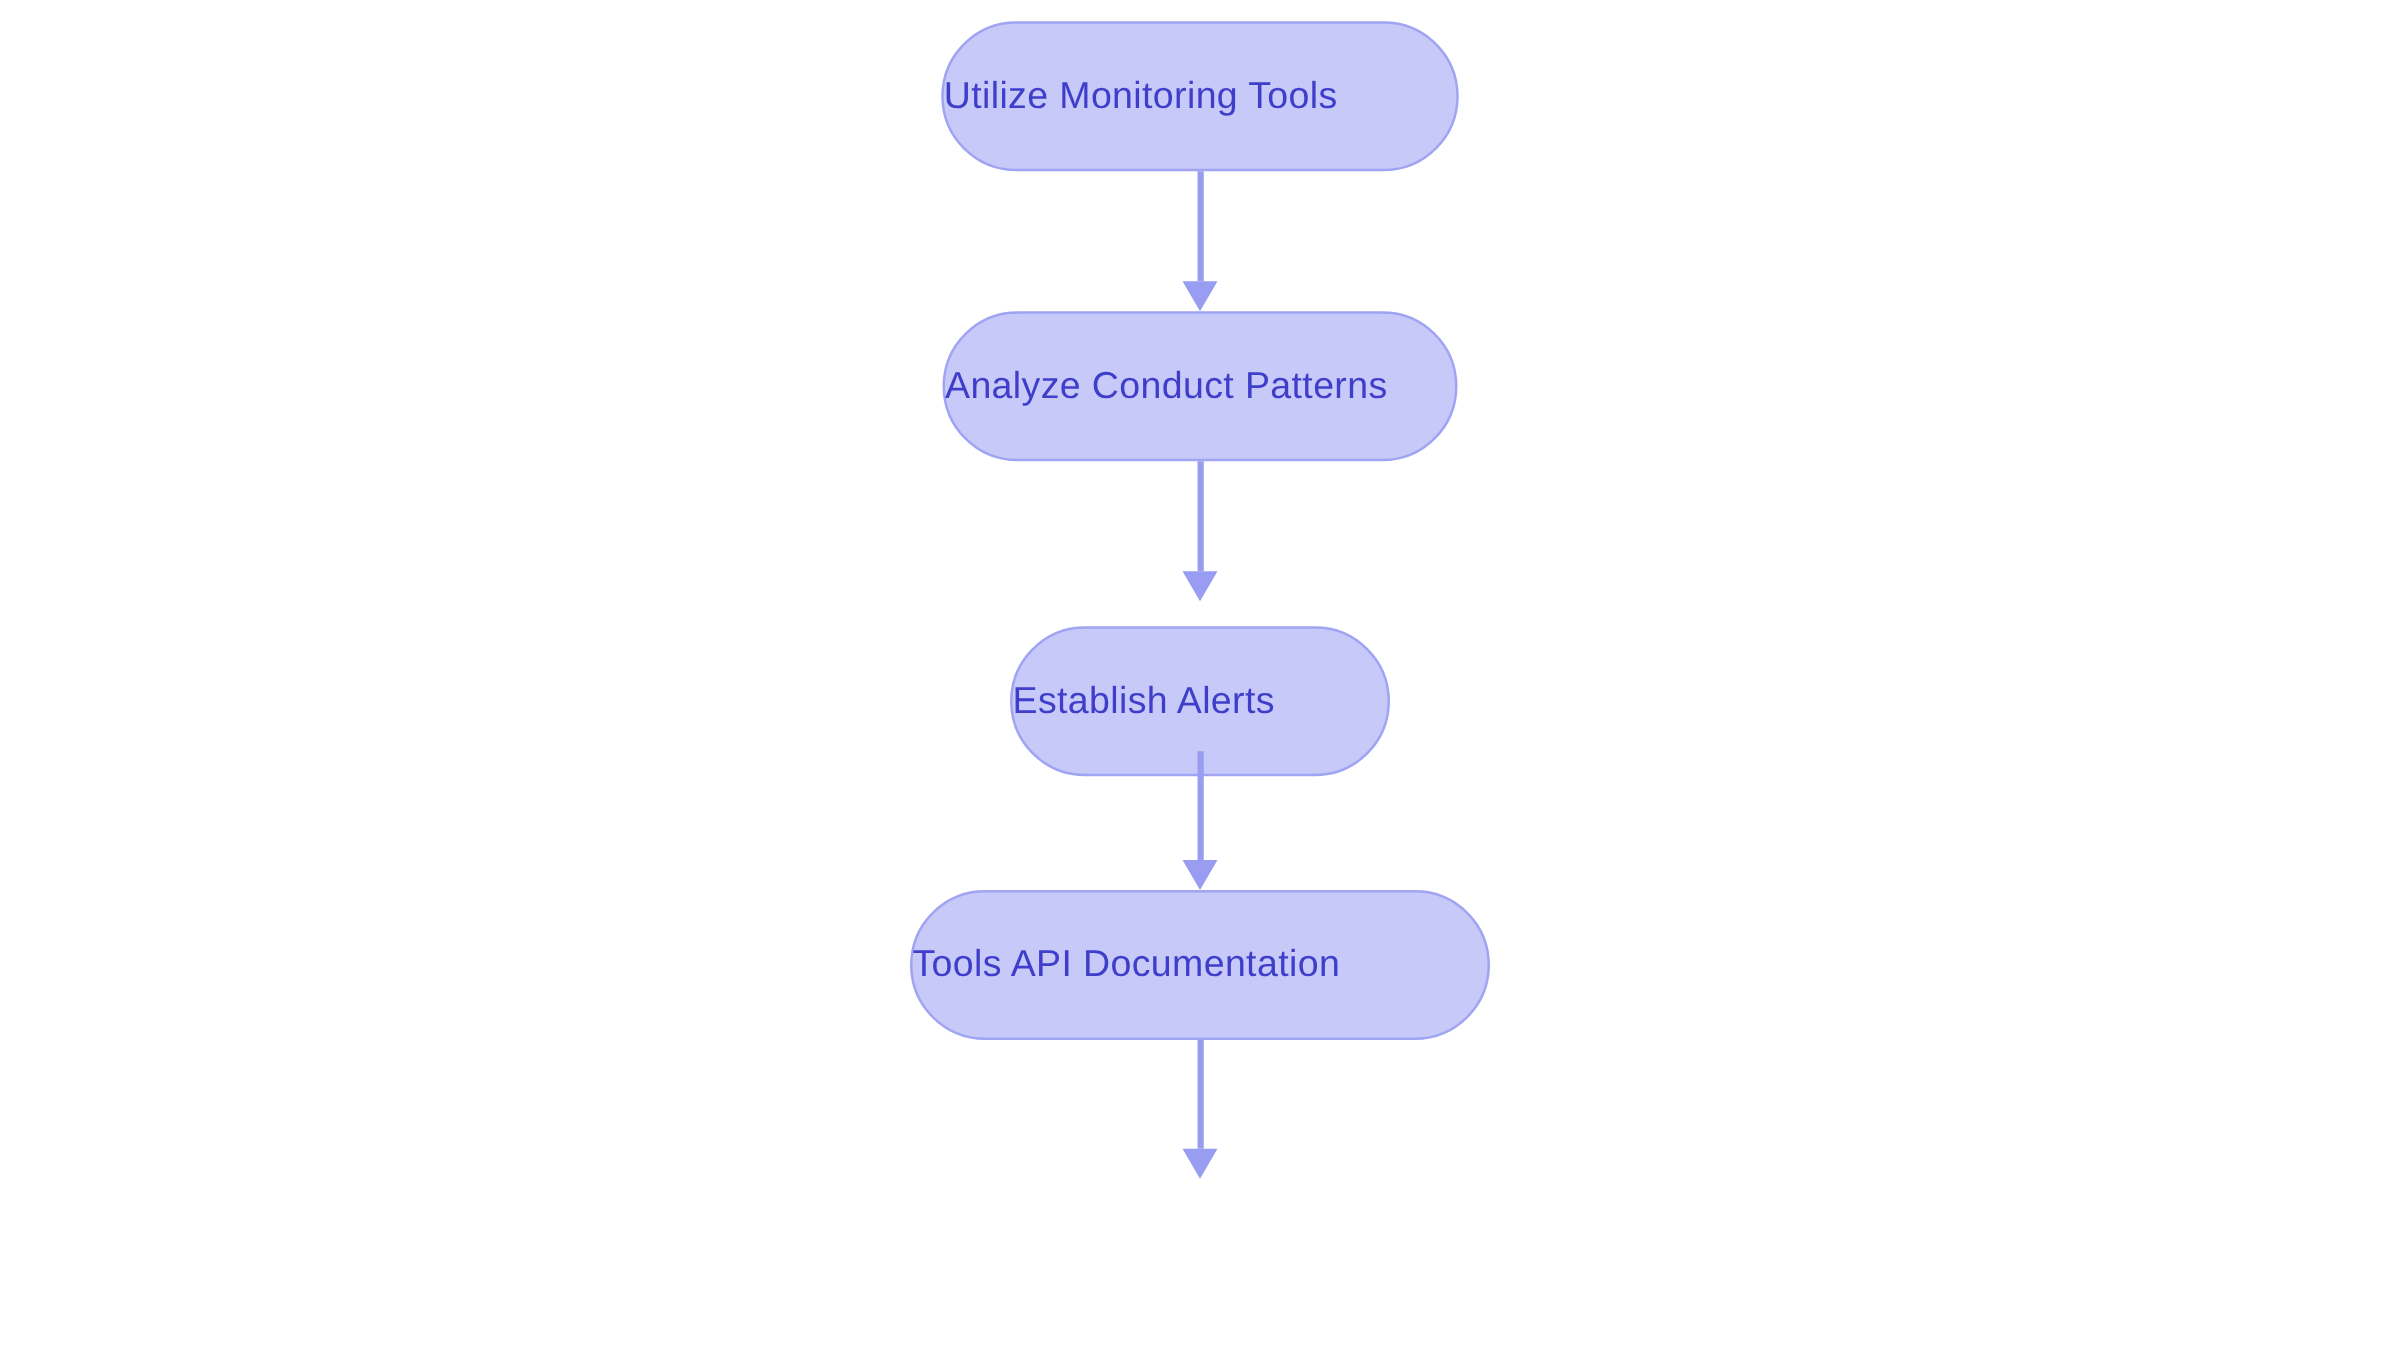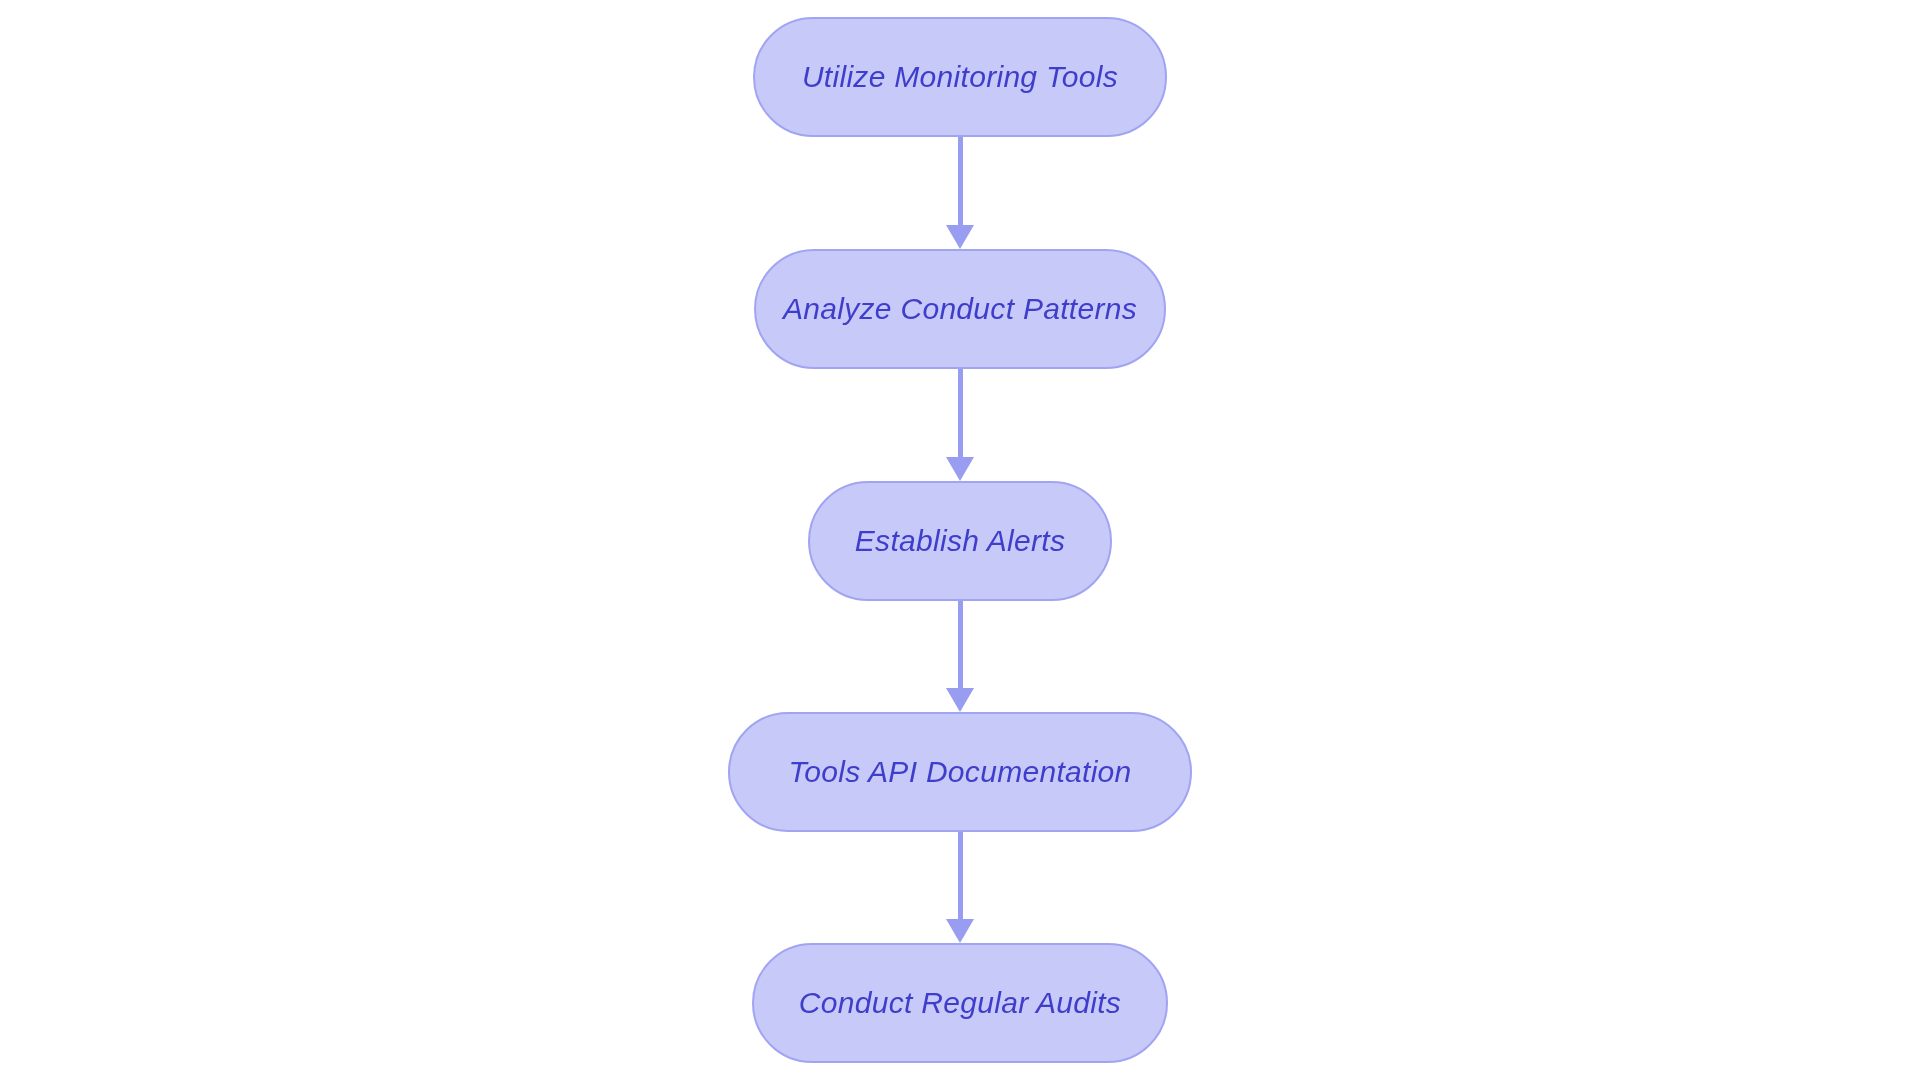--- a/index.html
+++ b/index.html
@@ -23,28 +23,26 @@
     box-sizing: border-box;
     border-radius: 60px;
     background: var(--node-fill, #c7c9f8);
     border: 2px solid var(--node-border, #a0a4f2);
     color: var(--node-text, #3e3ecb);
     font-size: 30px;
     font-weight: 500;
     letter-spacing: 0.3px;
     display: flex;
     align-items: center;
-    justify-content: center;
     white-space: nowrap;
     text-align: center;
-    font-style: italic;
   }
   .node.n1 { top: 17px;  width: 414px; }
   .node.n2 { top: 249px; width: 412px; }
-  .node.n3 { top: 481px; width: 304px; }
+  .node.n3 { top: 501px; width: 304px; }
   .node.n4 { top: 712px; width: 464px; }
   .node.n5 { top: 943px; width: 416px; }
 
   .arrow {
     position: absolute;
     left: 50%;
     transform: translateX(-50%);
     width: 28px;
     display: flex;
     flex-direction: column;
@@ -101,17 +99,14 @@
 
   <div class="node n4">
     <span>Tools API Documentation</span>
   </div>
 
   <div class="arrow a4">
     <div class="stem"></div>
     <div class="head"></div>
   </div>
 
-  <div class="node n5">
-    <span>Conduct Regular Audits</span>
-  </div>
 
 </div>
 
 </body></html>

